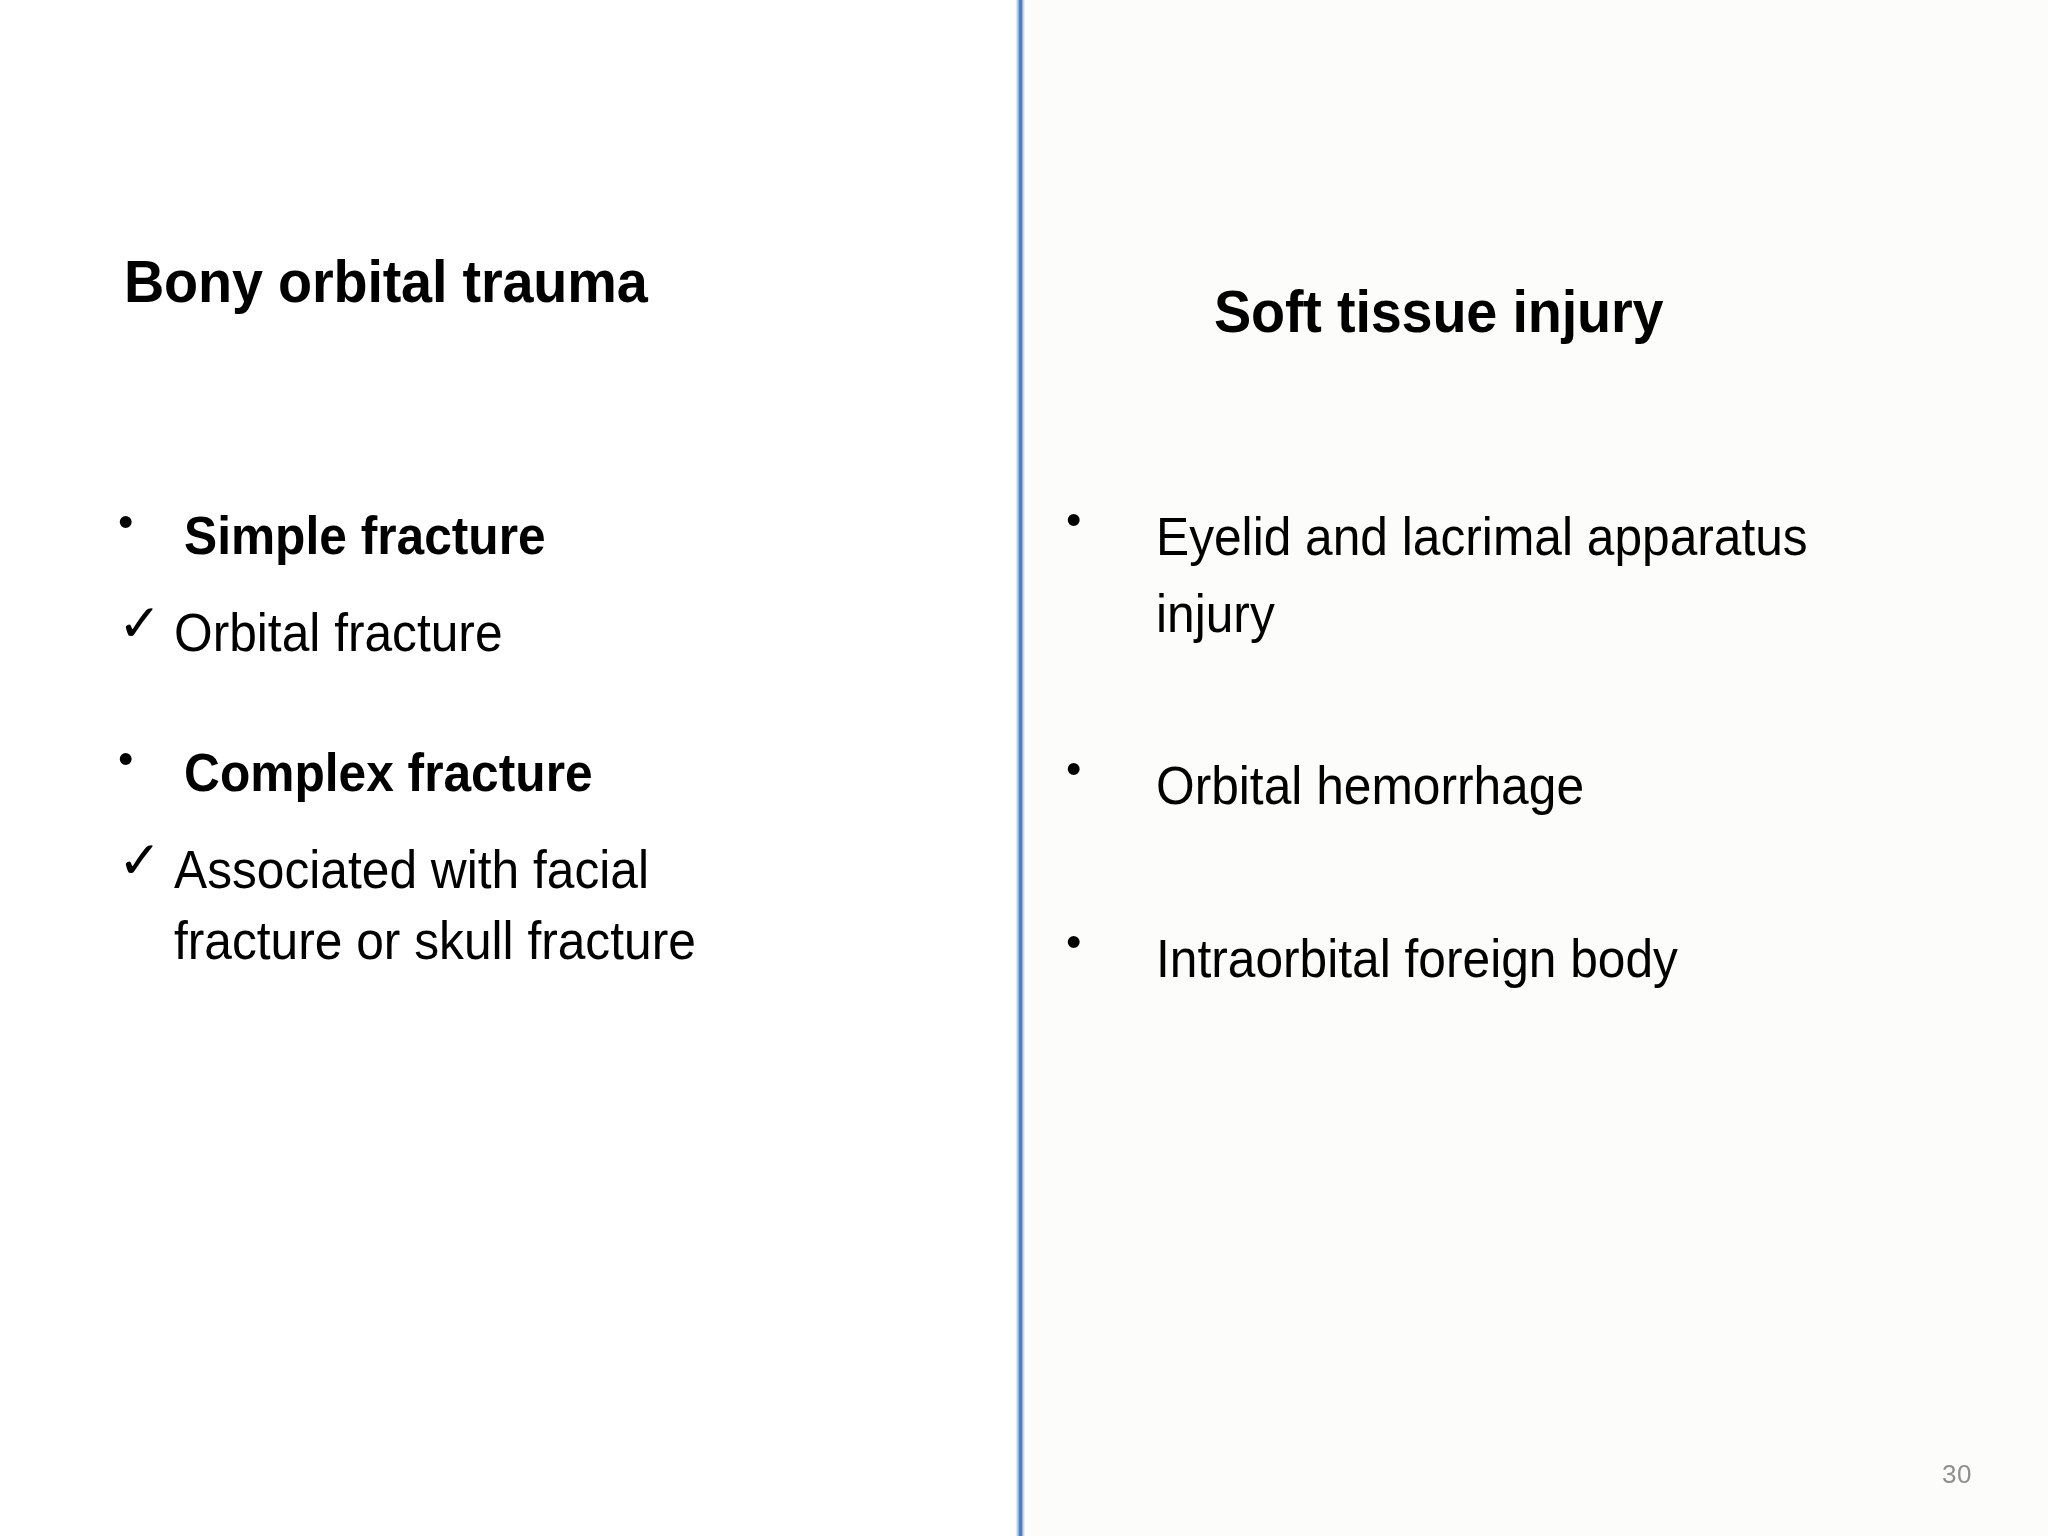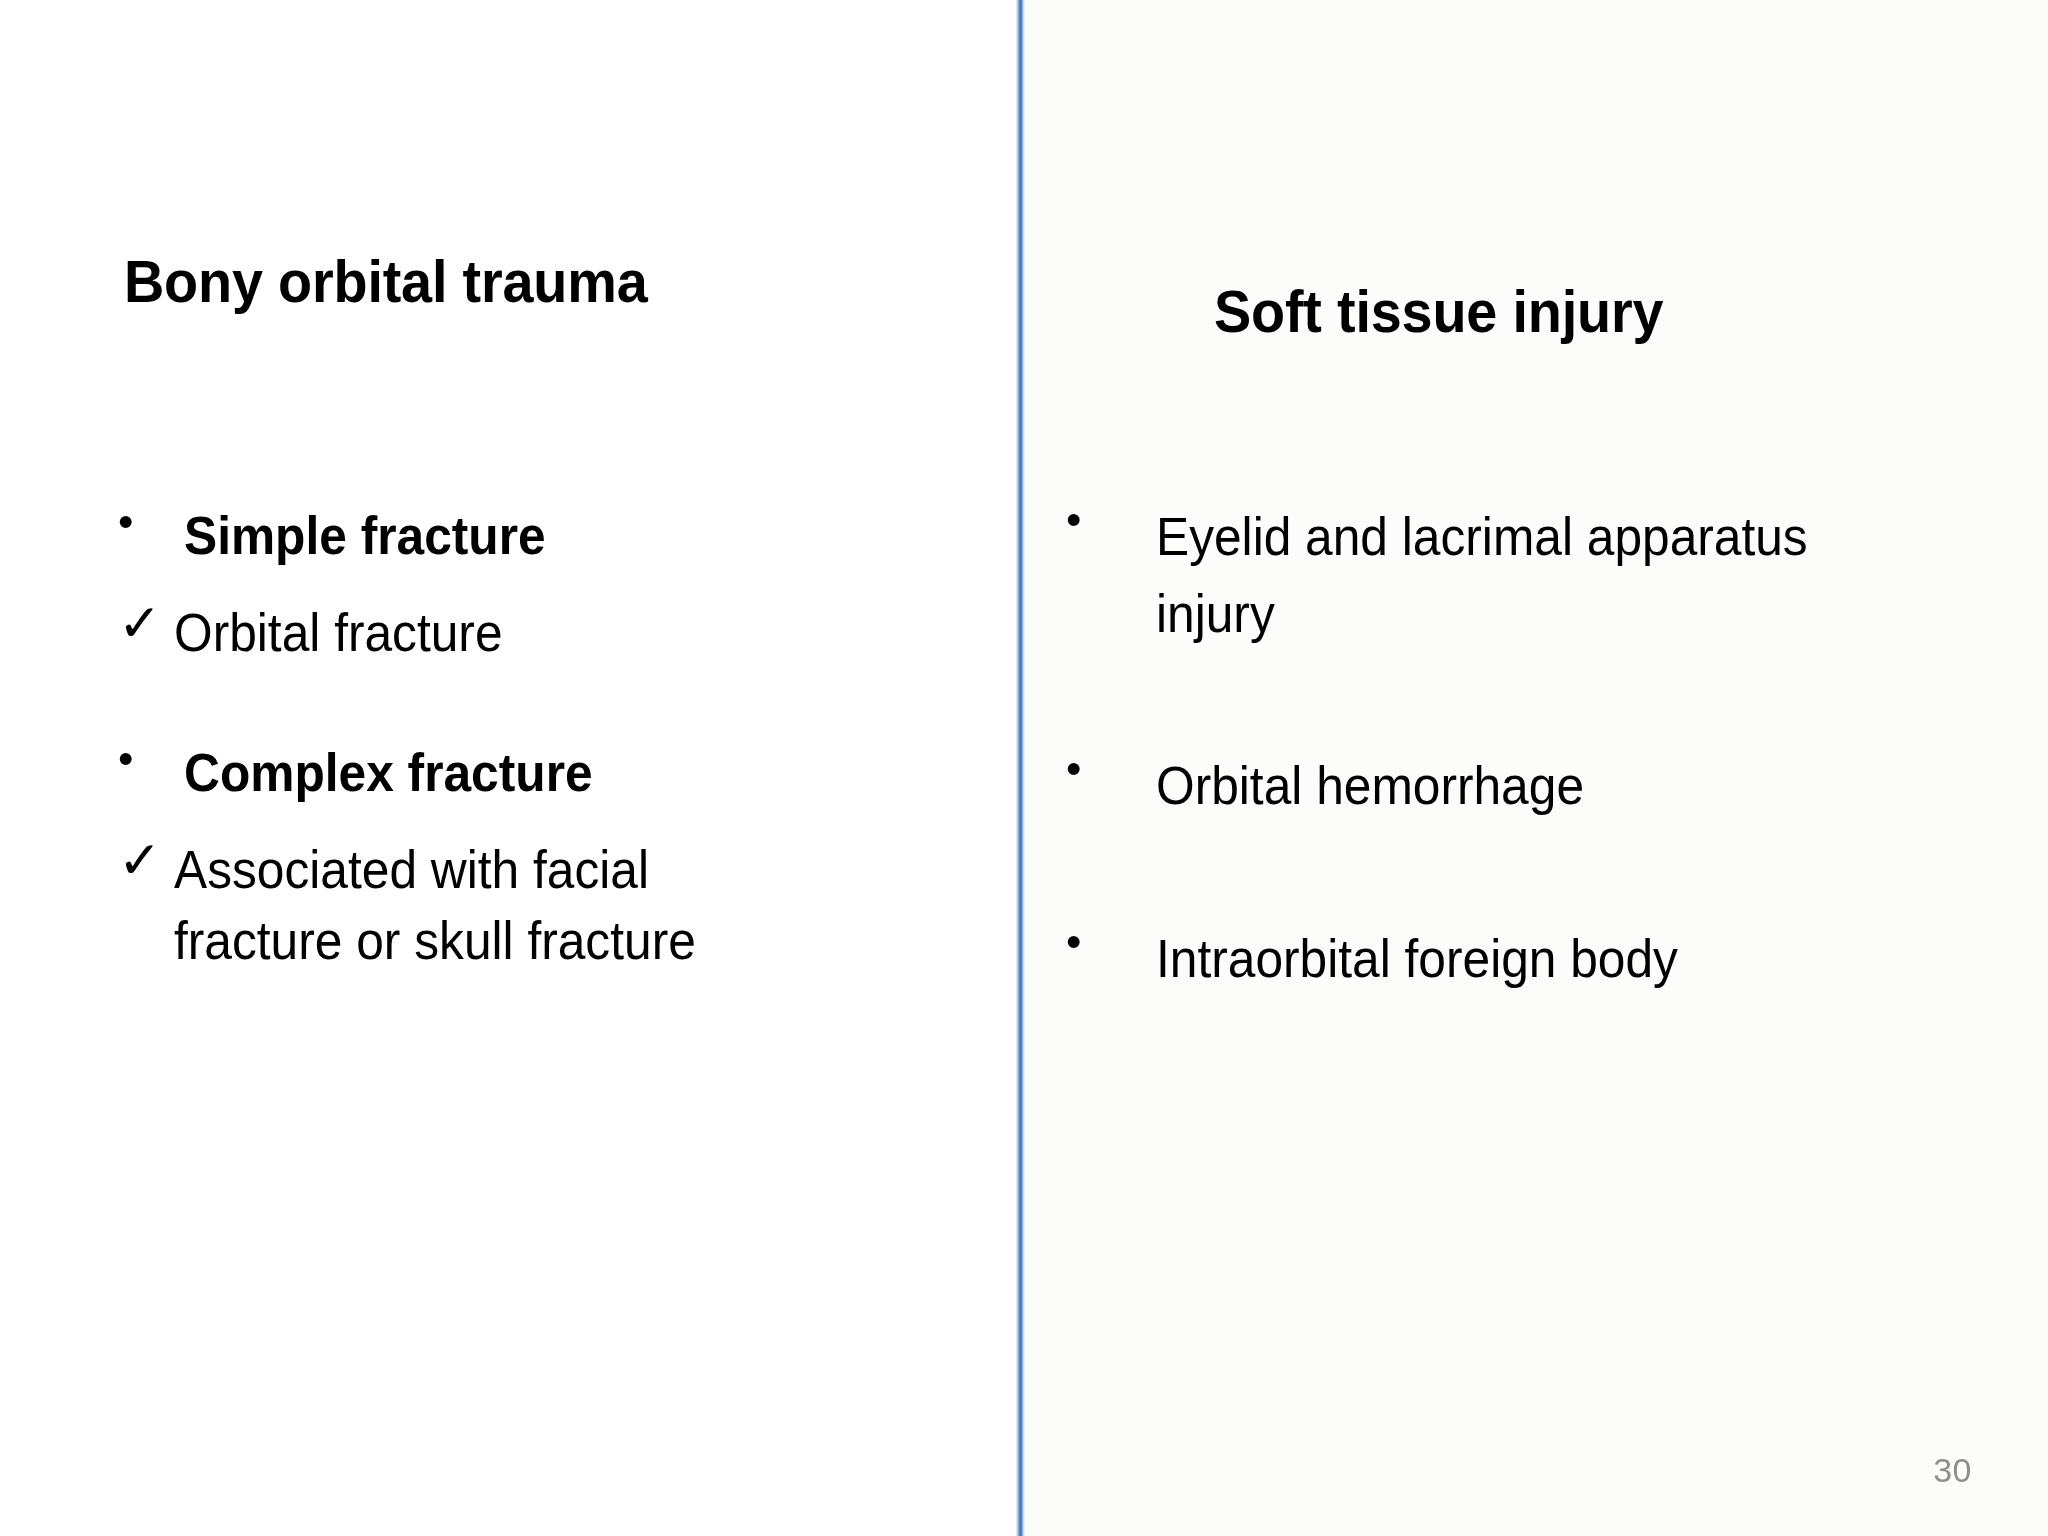--- a/index.html
+++ b/index.html
@@ -117,21 +117,21 @@
   #right-list .li.gap-top-lg  { margin-top: 96px; }
 
   #right-list .marker.dot { width: 90px; }
   #right-list .li-text    { line-height: 1.42; }
 
   
   #page-number {
     position: absolute;
     right: 76px;
     bottom: 46px;
-    font-size: 34px;
+    font-size: 26px;
     color: #8f8f8f;
     letter-spacing: 0.5px;
   }
 </style>
 </head>
 <body>
 
 <div id="slide">
 
   <div class="panel" id="left-panel"></div>

